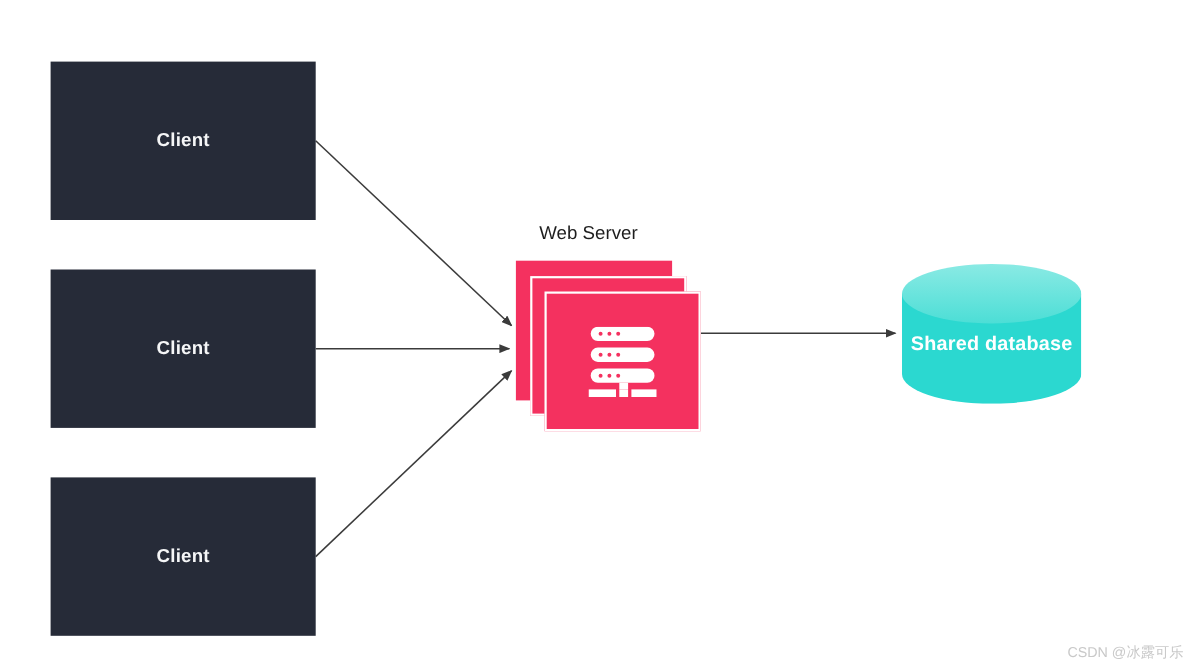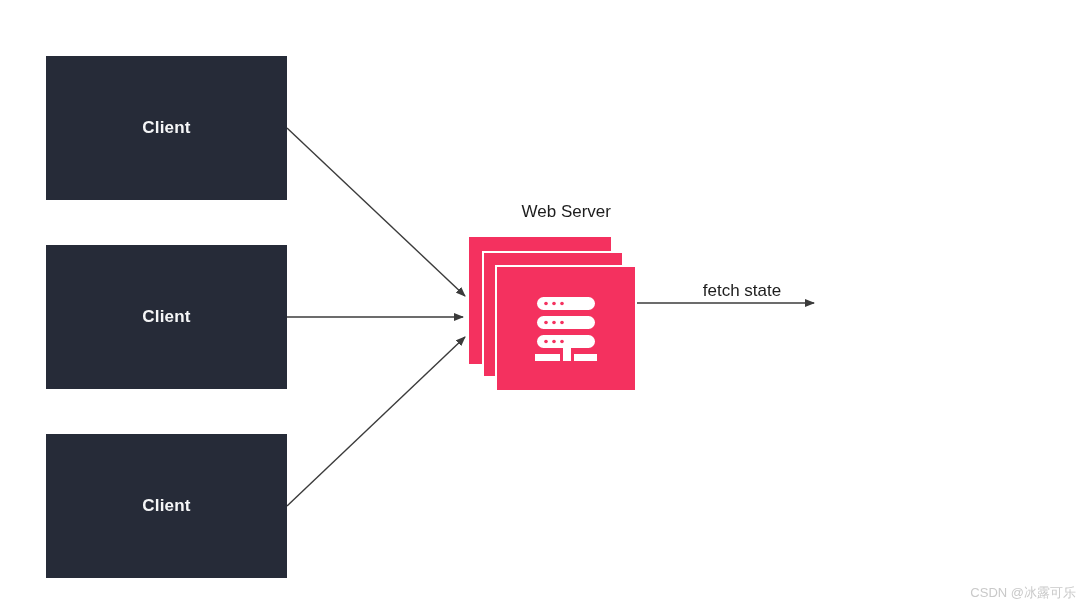--- a/index.html
+++ b/index.html
@@ -40,21 +40,21 @@
   }
   .client-1 { top: 56px; }
   .client-2 { top: 245px; }
   .client-3 { top: 434px; }
 
   .webserver-label {
     position: absolute;
     left: 459px;
     top: 202px;
     width: 152px;
-    text-align: right;
+    text-align: center;
     font-size: 17px;
     font-weight: 500;
     color: #1d1d1d;
     z-index: 4;
   }
 
   .sq {
     position: absolute;
     width: 142px;
     height: 127px;
@@ -156,18 +156,30 @@
       <circle cx="11" cy="44.5" r="1.8" fill="#f4315f"></circle>
       <circle cx="19" cy="44.5" r="1.8" fill="#f4315f"></circle>
       <circle cx="27" cy="44.5" r="1.8" fill="#f4315f"></circle>
       <rect x="28" y="51" width="8" height="6" fill="#ffffff"></rect>
       <rect x="0" y="57" width="25" height="7" fill="#ffffff"></rect>
       <rect x="28" y="57" width="8" height="7" fill="#ffffff"></rect>
       <rect x="39" y="57" width="23" height="7" fill="#ffffff"></rect>
     </svg>
   </div>
 
-  <div class="fetch-label">fetch state</div>
 
+  <div class="database">
+    <svg width="163" height="127" viewBox="0 0 163 127" xmlns="http://www.w3.org/2000/svg">
+      <defs>
+        <linearGradient id="dbtop" x1="0" y1="0" x2="0" y2="1">
+          <stop offset="0" stop-color="#8aeae4"></stop>
+          <stop offset="1" stop-color="#4cded6"></stop>
+        </linearGradient>
+      </defs>
+      <path d="M0,27 L0,100 A81.5,27 0 0 0 163,100 L163,27 Z" fill="#2bd8d0"></path>
+      <ellipse cx="81.5" cy="27" rx="81.5" ry="27" fill="url(#dbtop)"></ellipse>
+    </svg>
+    <span class="db-label">Shared database</span>
+  </div>
 
   <div class="watermark">CSDN @冰露可乐</div>
 
 </div>
 
 </body></html>

